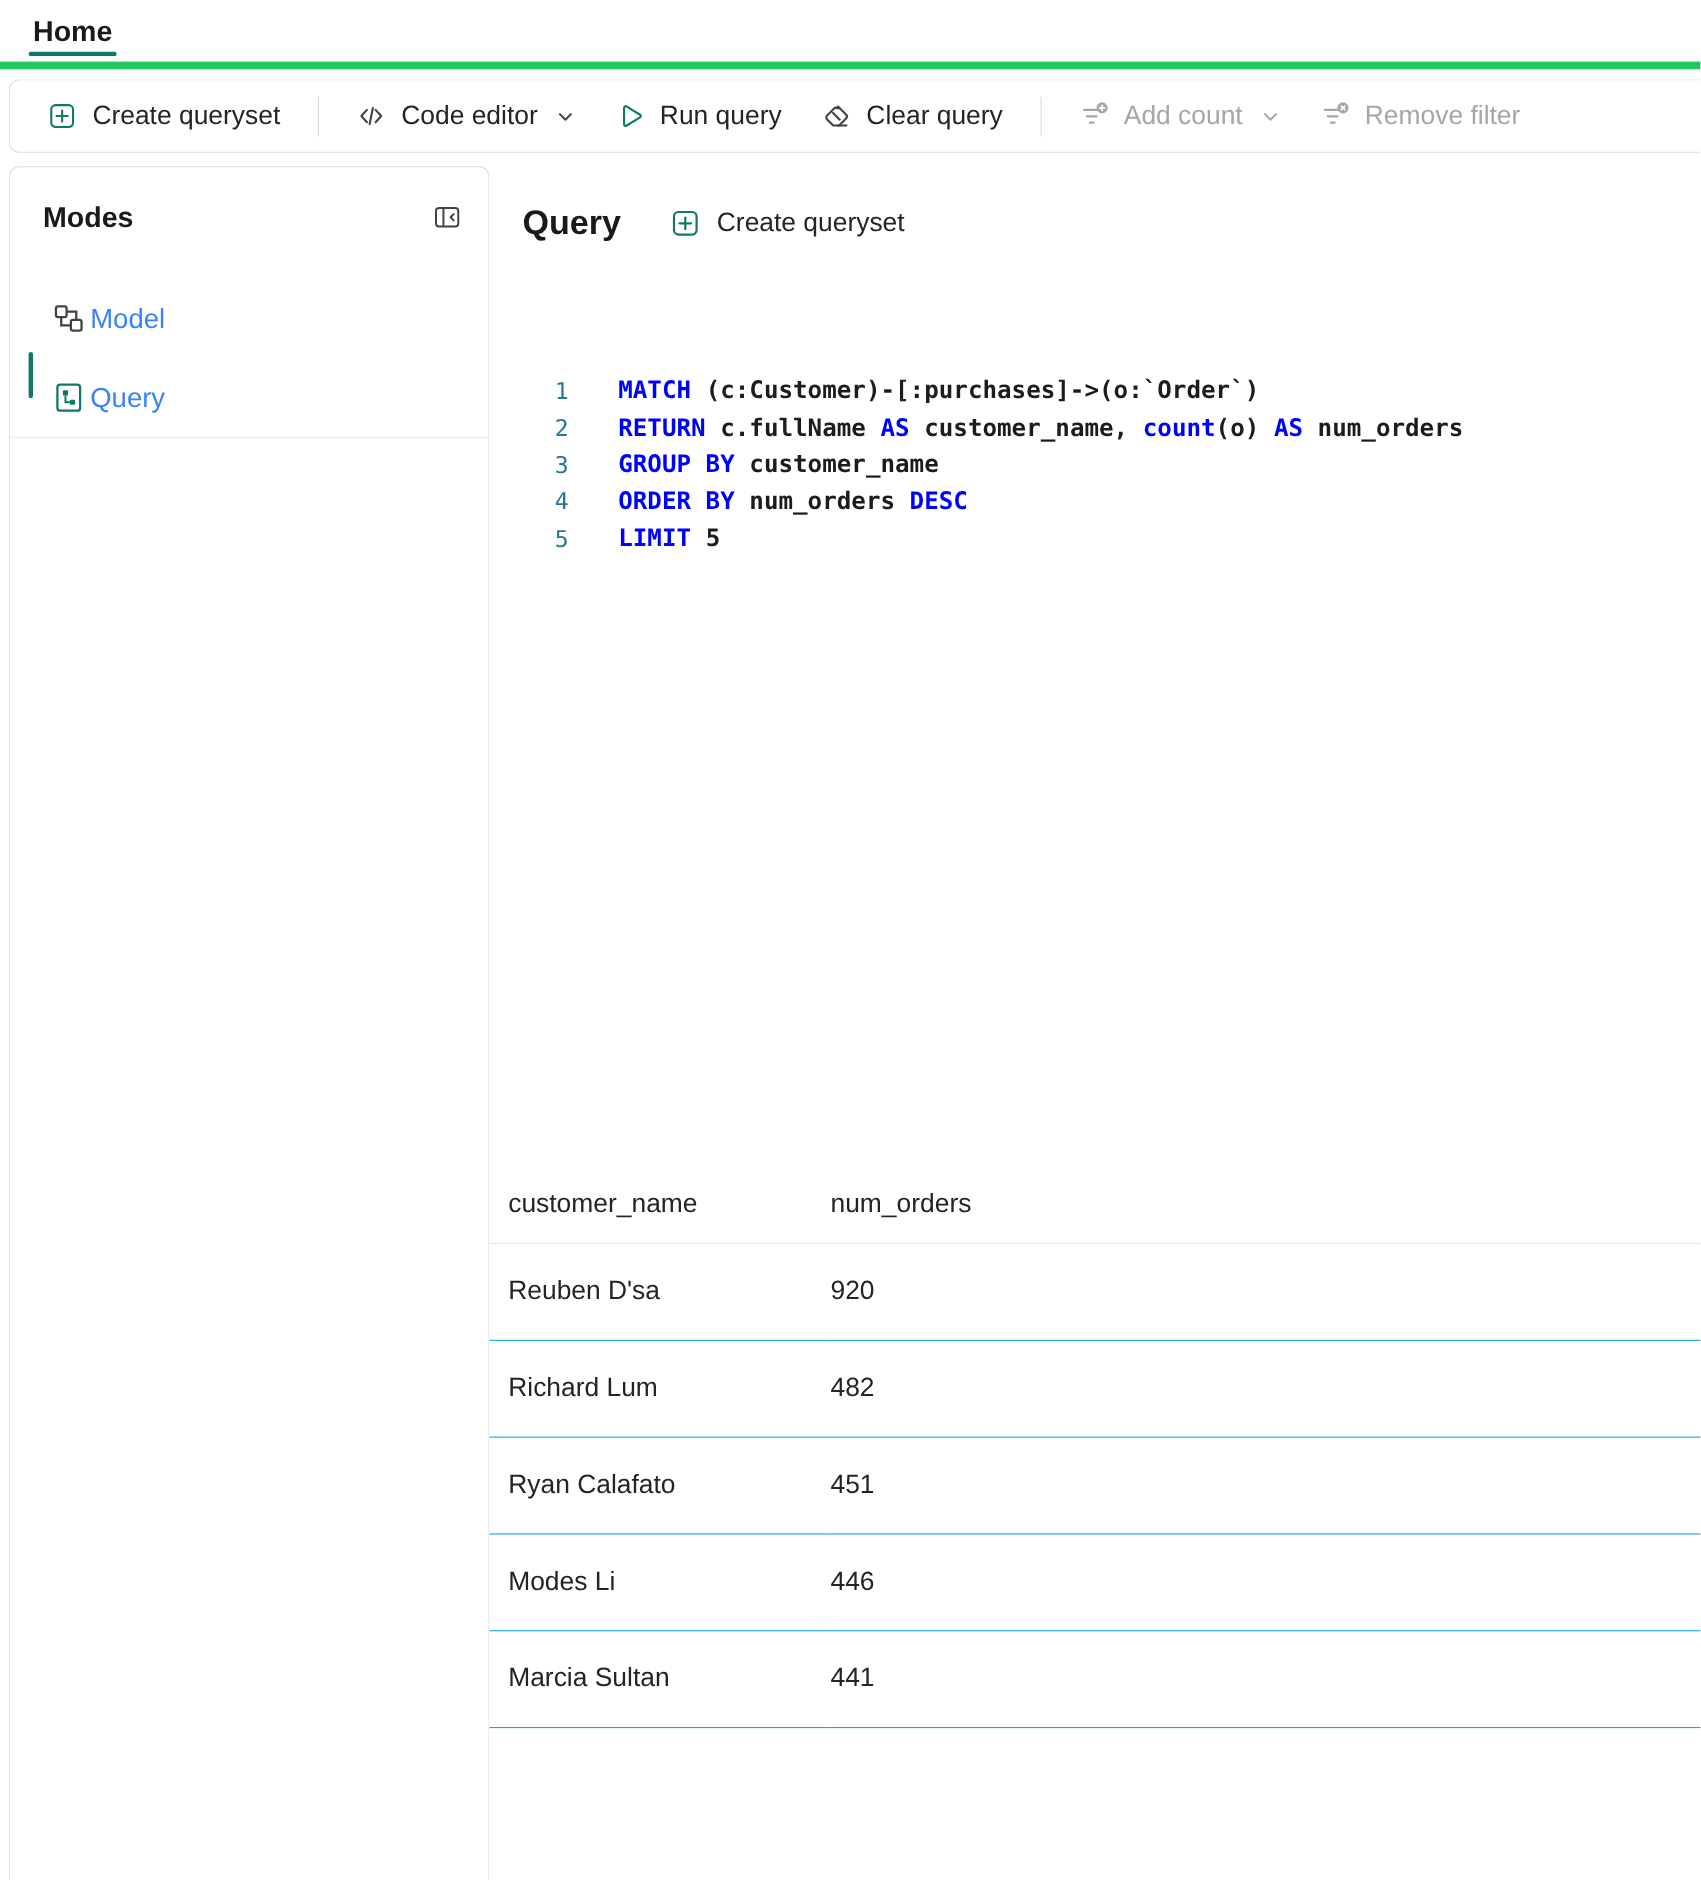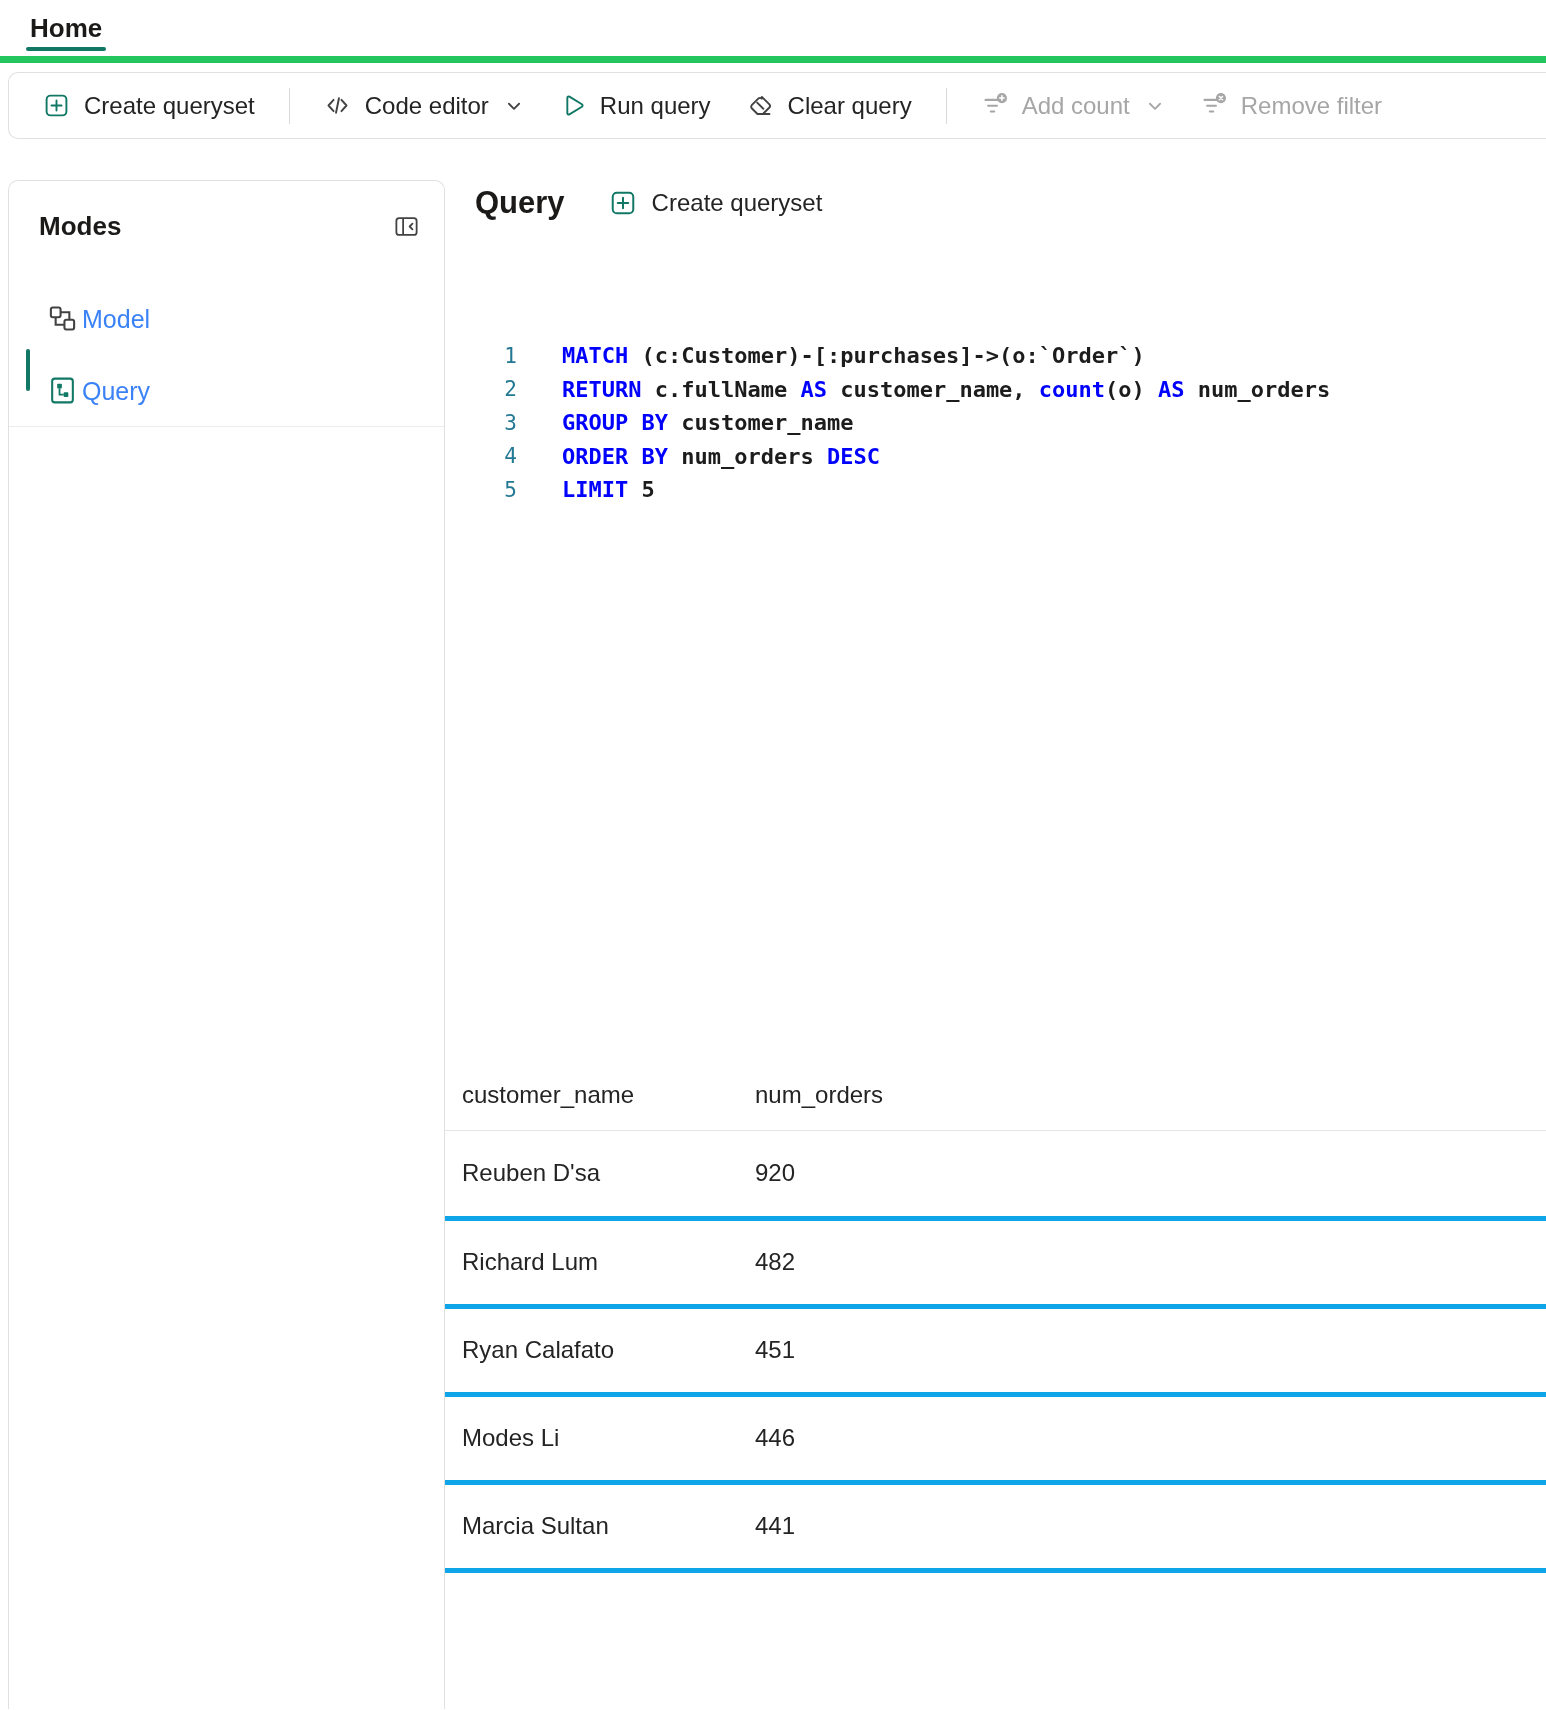--- a/index.html
+++ b/index.html
@@ -42,21 +42,20 @@
   .tb-sep { width:1px; height:36px; background:#d9d9d9; margin:0 16px; }
 
   
   .content-row { display:flex; height:1558px; }
 
   
   .sidebar {
     width:437px; margin-left:8px; flex:none;
     border:1px solid var(--border); border-bottom:none;
     border-radius:10px 10px 0 0;
-    margin-top:29px;
   }
   .sidebar-header { display:flex; align-items:center; justify-content:space-between; padding:28px 20px 18px 30px; }
   .sidebar-title { font-size:26px; font-weight:700; color:#1b1a19; }
   .collapse-btn { padding:4px; color:#424242; border-radius:5px; }
   .collapse-btn svg { width:27px; height:27px; display:block; }
   .sidebar-item { position:relative; display:flex; align-items:flex-end; gap:4px; height:72px; padding-left:38px; font-size:25px; color:#3b82f6; cursor:pointer; }
   .sb-icon { display:flex; color:#424242; }
   .sb-icon svg { width:31px; height:31px; display:block; }
   .sidebar-item.selected .sb-icon { color:var(--accent); }
   .selected-indicator { display:none; position:absolute; left:17px; top:15px; bottom:15px; width:4px; border-radius:2px; background:var(--accent); }
@@ -75,21 +74,21 @@
   .code-line { display:flex; align-items:center; height:33.5px; }
   .line-number { width:72px; flex:none; text-align:right; color:var(--line-number); font-size:21px; }
   .line-content { padding-left:45px; white-space:pre; color:#1c1c1c;font-weight:bold; }
   .tok-keyword { color:var(--keyword); }
   .tok-plain { color:#1c1c1c; }
 
   
   .results { position:absolute; top:909px; left:0; right:0; }
   .results table { width:100%; border-collapse:collapse; table-layout:fixed; font-size:24px; color:#242424; }
   .results th { text-align:left; font-weight:400; height:70px; border-bottom:1px solid #e6e6e6; }
-  .results td { height:88px; border-bottom:5px solid #0ea5e9; }
+  .results td { height:88px; border-bottom:1px solid #0ea5e9; }
   .results th:first-child, .results td:first-child { width:310px; padding-left:17px; }
 </style>
 </head>
 <body>
 
 <div class="app">
 
   <header class="app-header">
     <div class="home-tab">
       <span>Home</span>

